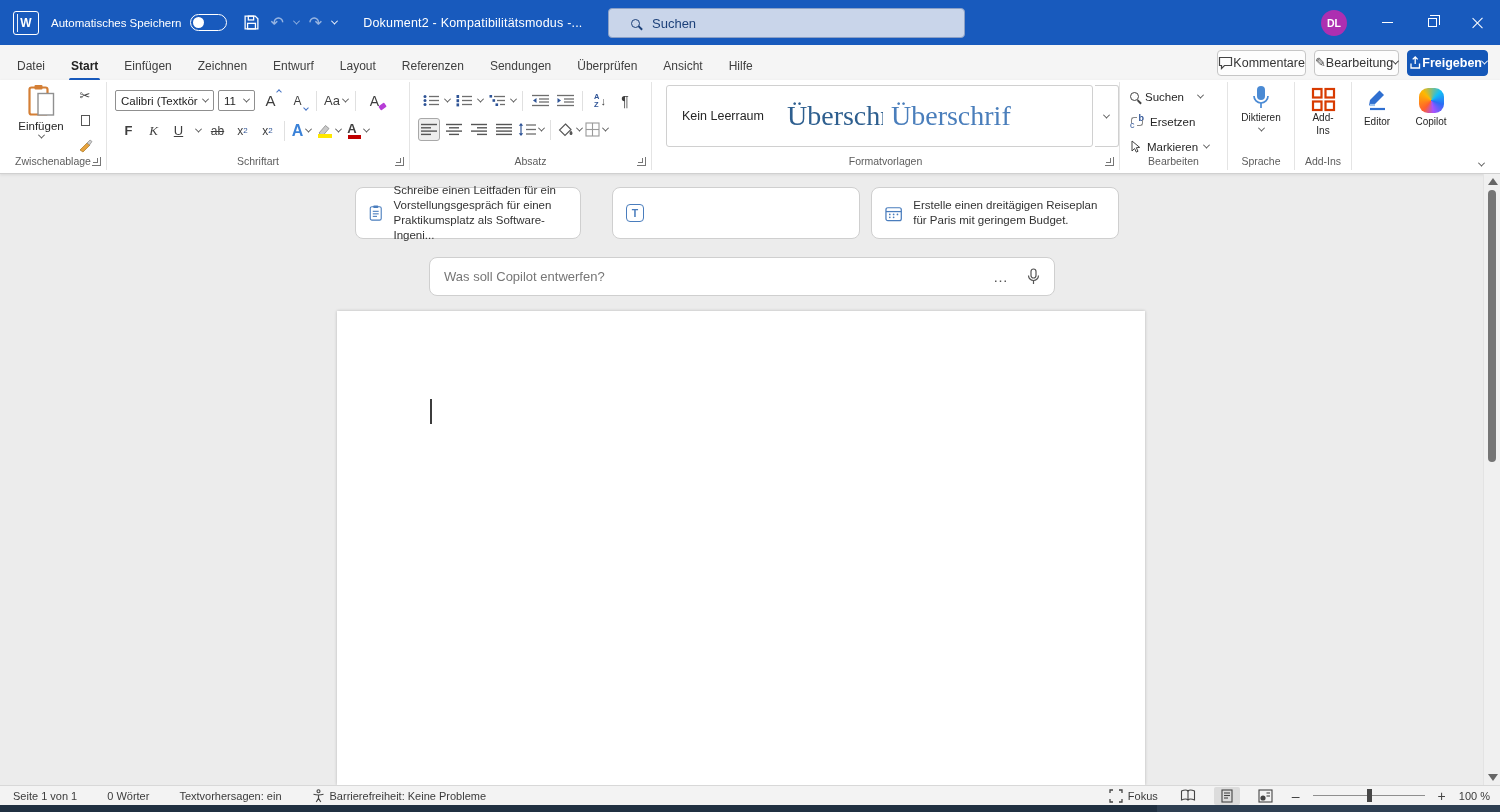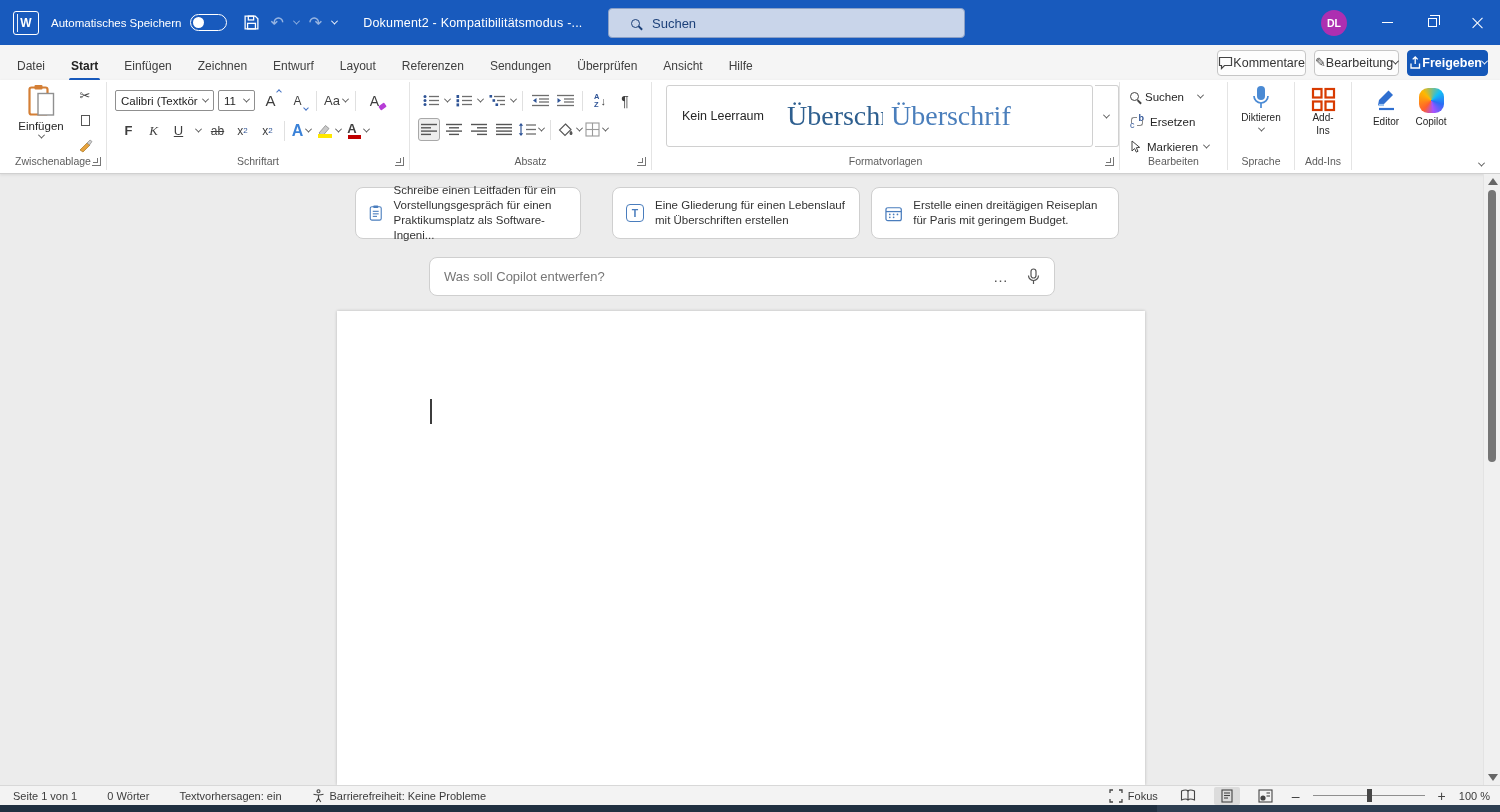--- a/index.html
+++ b/index.html
@@ -530,21 +530,21 @@
           <rect x="2" y="14.5" width="8.5" height="8.5"></rect>
           <rect x="14.5" y="14.5" width="8.5" height="8.5"></rect>
         </svg>
       <span class="lbl">Add-</span>
       <span class="lbl">Ins</span>
     </div>
     <span class="rg-label">Add-Ins</span>
   </div>
 
   <div class="rg" style="left:1352px;width:110px;border-right:none">
-    <div class="bigbtn" style="position:absolute;left:12px;top:6px;width:44px">
+    <div class="bigbtn" style="position:absolute;left:3px;top:6px;width:44px">
       <svg width="24" height="24" viewBox="0 0 24 24">
           <path d="M14.5 2.5l4.5 4.5-9.5 9.5-5.5 1 1-5.5z" fill="#2f6fd0"></path>
           <path d="M5 21h15" stroke="#2f6fd0" stroke-width="2.2"></path>
           <path d="M5 17h5" stroke="#9cc3f0" stroke-width="2.2"></path>
         </svg>
       <span class="lbl" style="margin-top:4px">Editor</span>
     </div>
     <div class="bigbtn" style="position:absolute;left:54px;top:6px;width:50px">
       <span class="copilot-logo"></span>
       <span class="lbl" style="margin-top:3px">Copilot</span>
@@ -561,21 +561,20 @@
       <line x1="4.5" y1="8" x2="11.5" y2="8"></line>
       <line x1="4.5" y1="11" x2="11.5" y2="11"></line>
       <line x1="4.5" y1="14" x2="9.5" y2="14"></line>
     </svg>
   <span class="txt" style="width:206px">Schreibe einen Leitfaden für ein Vorstellungsgespräch für einen Praktikumsplatz als Software-Ingeni...</span>
 </div>
 <div class="cop-card" style="left:612px;width:248px">
   <span class="tbox">
       <span>T</span>
     </span>
-  <span class="txt" style="width:204px">Eine Gliederung für einen Lebenslauf mit Überschriften erstellen</span>
 </div>
 <div class="cop-card" style="left:871px;width:248px">
   <svg width="18" height="17" viewBox="0 0 18 17" fill="none" stroke="#4a7dbd" stroke-width="1.3">
       <rect x="1" y="2.5" width="16" height="13.5" rx="2"></rect>
       <line x1="1" y1="6.5" x2="17" y2="6.5"></line>
       <g fill="#4a7dbd" stroke="none">
         <circle cx="5" cy="9.5" r=".9"></circle>
         <circle cx="9" cy="9.5" r=".9"></circle>
         <circle cx="13" cy="9.5" r=".9"></circle>
         <circle cx="5" cy="12.5" r=".9"></circle>

